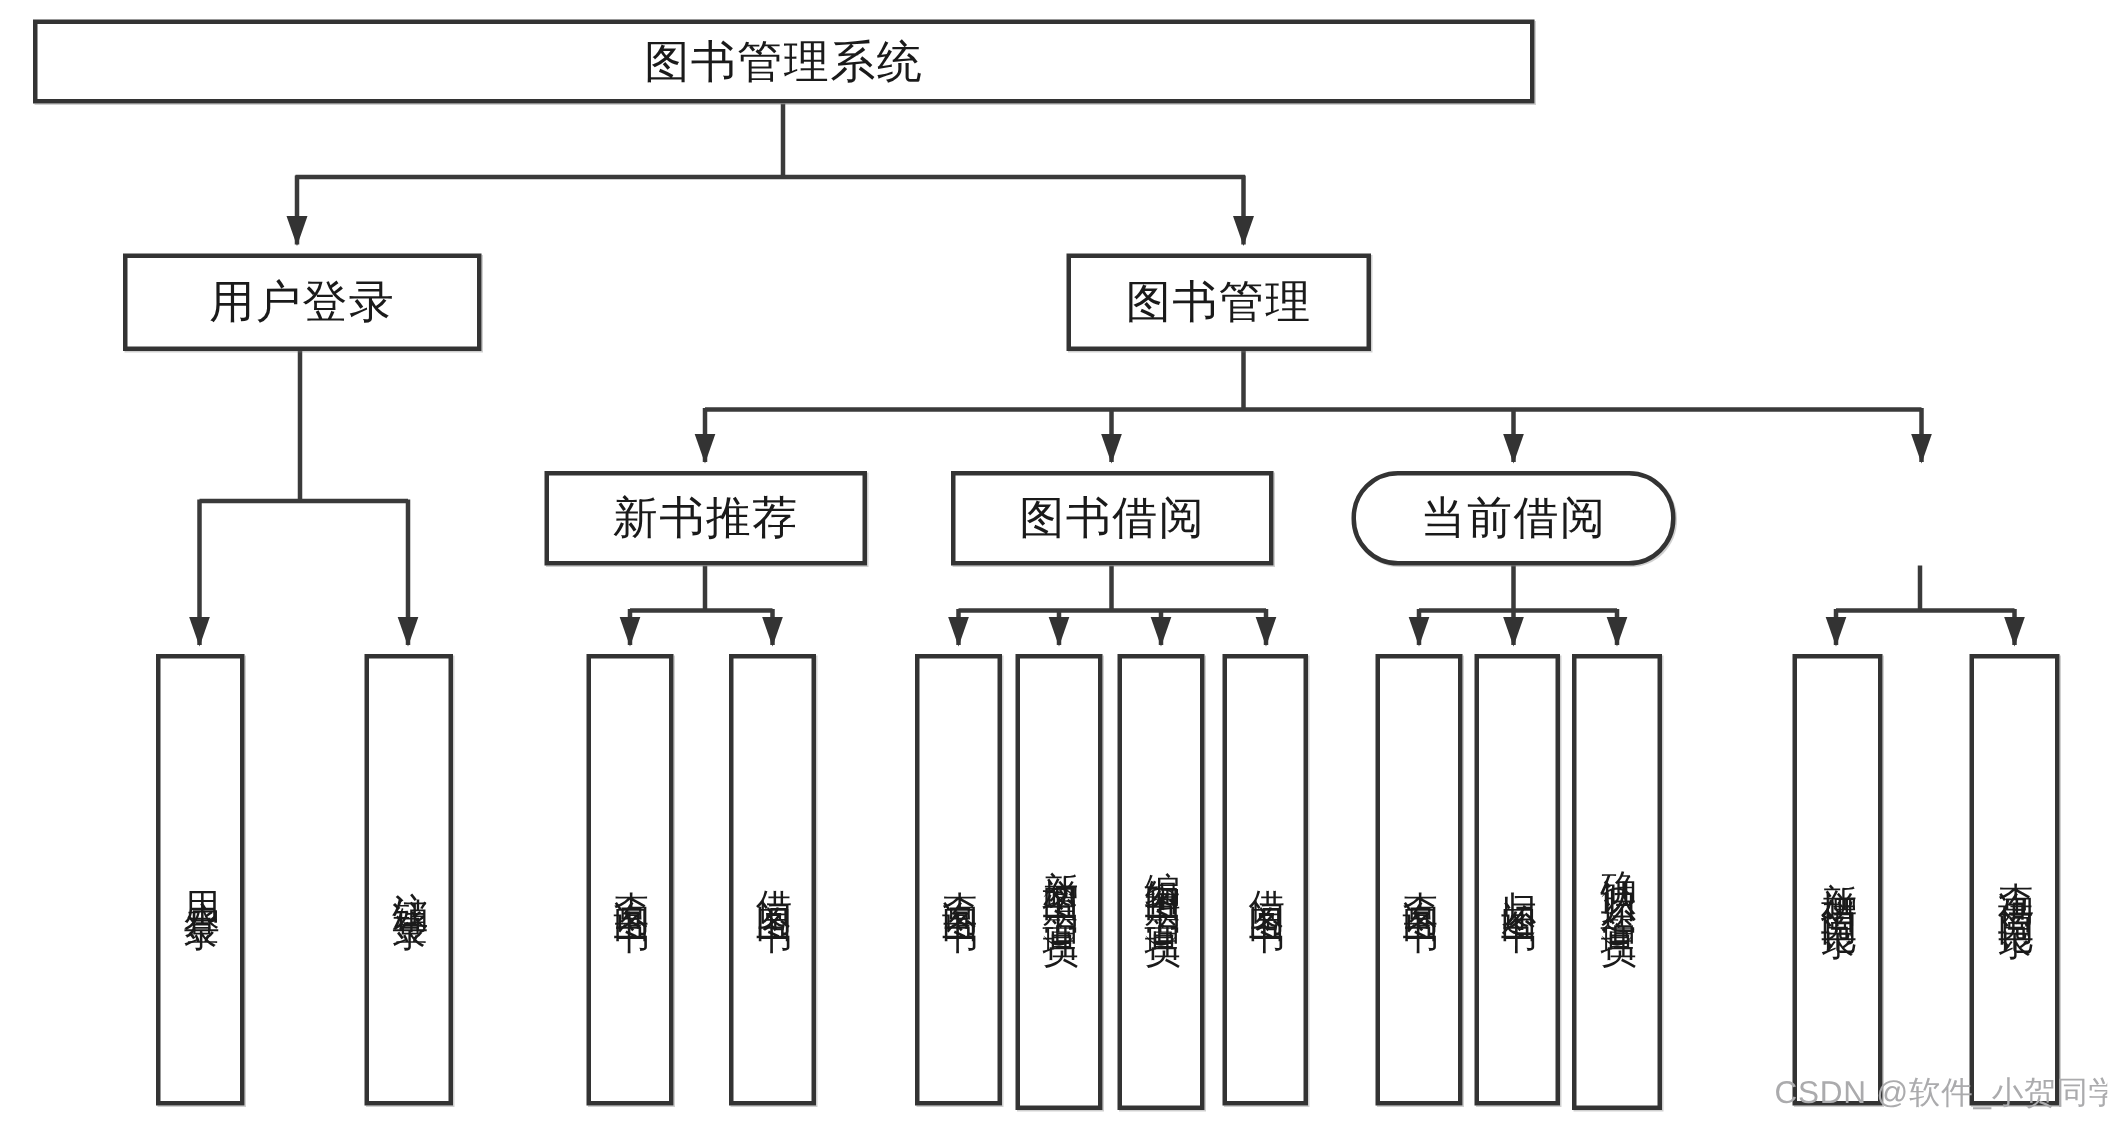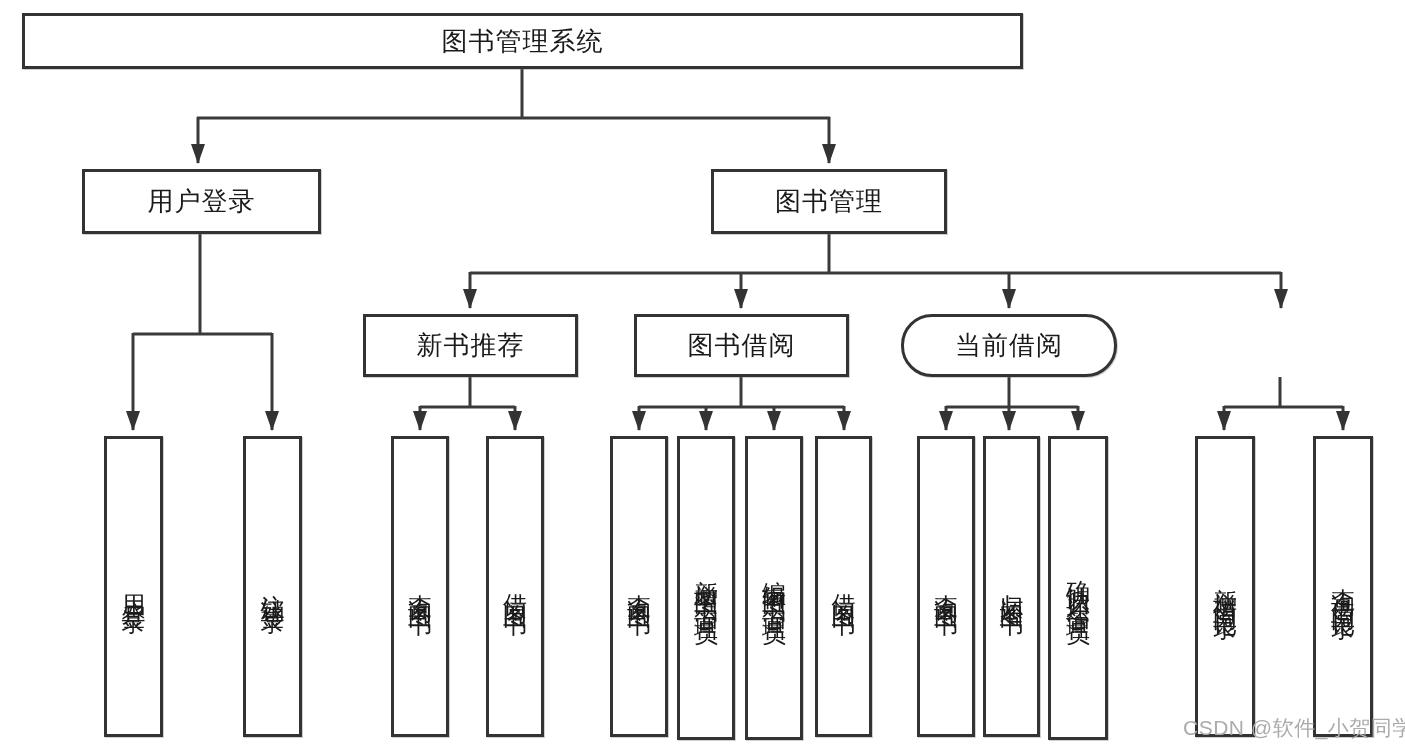--- a/index.html
+++ b/index.html
@@ -27,21 +27,21 @@
     position: absolute;
     background: #ffffff;
     border: 3px solid #333333;
     display: flex;
     align-items: center;
     justify-content: center;
     box-shadow: 1px 1px 0 rgba(120,120,120,0.35);
     color: #1a1a1a;
   }
   .hbox {
-    font-size: 26px;
+    font-size: 30px;
     letter-spacing: 1px;
     white-space: nowrap;
   }
   .vbox {
     writing-mode: vertical-rl;
     text-orientation: mixed;
     font-size: 24px;
     letter-spacing: 6px;
     line-height: 1;
   }
@@ -118,21 +118,21 @@
       <line x1="1280" y1="377" x2="1280" y2="407"></line>
       <line x1="1224" y1="407" x2="1343" y2="407"></line>
       <line x1="1224" y1="406" x2="1224" y2="430" marker-end="url(#arrow)"></line>
       <line x1="1343" y1="406" x2="1343" y2="430" marker-end="url(#arrow)"></line>
     </g>
   </svg>
 
   <div class="node hbox" style="left:22px; top:13px; width:1001px; height:56px;">图书管理系统</div>
 
   <div class="node hbox" style="left:82px; top:169px; width:239px; height:65px;">用户登录</div>
-  <div class="node hbox" style="left:711px; top:169px; width:236px; height:65px;">图书管理</div>
+  <div class="node hbox" style="left:711px; top:169px; width:203px; height:65px;">图书管理</div>
 
   <div class="node hbox" style="left:363px; top:314px; width:215px; height:63px;">新书推荐</div>
   <div class="node hbox" style="left:634px; top:314px; width:215px; height:63px;">图书借阅</div>
   <div class="node hbox" style="left:901px; top:314px; width:216px; height:63px;border-radius:31px;">当前借阅</div>
 
   <div class="node vbox" style="left:104px; top:436px; width:59px; height:301px;">用户登录</div>
   <div class="node vbox" style="left:243px; top:436px; width:59px; height:301px;">注销登录</div>
 
   <div class="node vbox" style="left:391px; top:436px; width:58px; height:301px;">查询图书</div>
   <div class="node vbox" style="left:486px; top:436px; width:58px; height:301px;">借阅图书</div>

